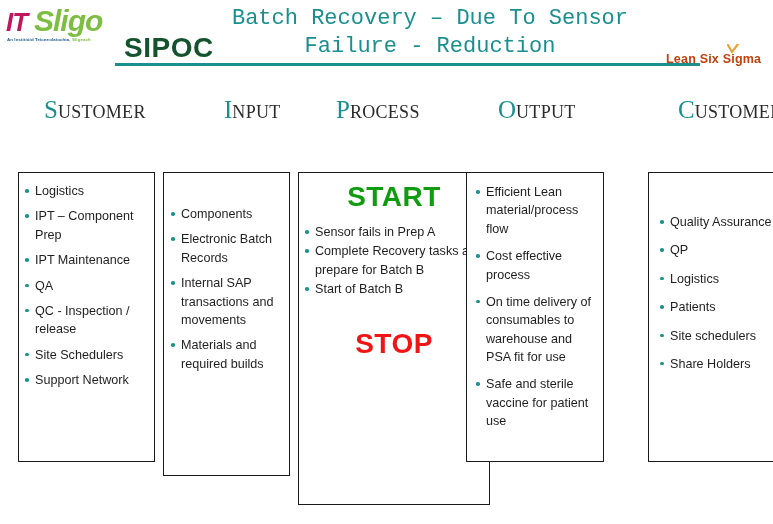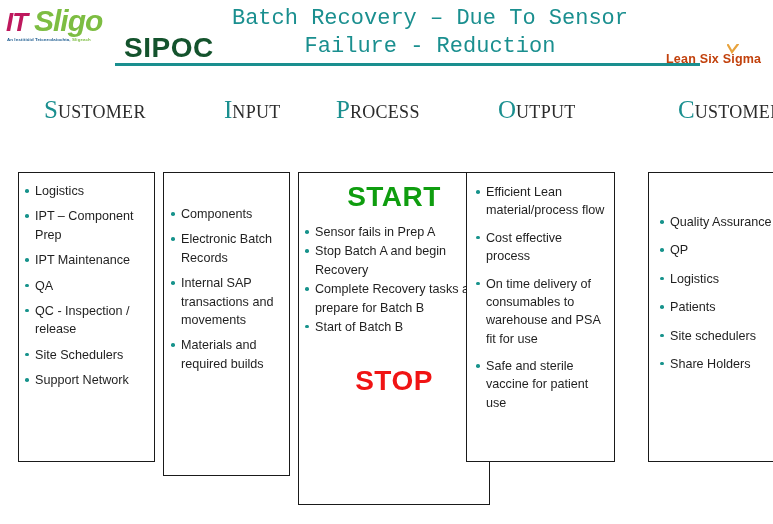--- a/index.html
+++ b/index.html
@@ -144,21 +144,21 @@
   .box {
     position: absolute;
     border: 1.3px solid #1a1a1a;
     background: #ffffff;
     box-sizing: border-box;
     overflow: hidden;
   }
   .box-supplier { left: 18px;  top: 172px; width: 137px; height: 290px; }
   .box-input    { left: 163px; top: 172px; width: 127px; height: 304px; }
   .box-process  { left: 298px; top: 172px; width: 192px; height: 333px; }
-  .box-output   { left: 466px; top: 172px; width: 149px; height: 290px; }
+  .box-output   { left: 466px; top: 172px; width: 138px; height: 290px; }
   .box-customer { left: 628px; top: 172px; width: 135px; height: 290px; margin-left: 20px; }
 
   ul.bullets {
     list-style: none;
     margin: 0;
     padding: 0;
     font-family: "Liberation Sans", sans-serif;
     color: #1f1f1f;
   }
   ul.bullets li {
@@ -276,21 +276,20 @@
         <li>Electronic Batch Records</li>
         <li>Internal SAP transactions and movements</li>
         <li>Materials and required builds</li>
       </ul>
   </div>
 
   <div class="box box-process">
     <div class="start-label">START</div>
     <ul class="bullets">
         <li>Sensor fails in Prep A</li>
-        <li>Stop Batch A and begin Recovery</li>
         <li>Complete Recovery tasks and prepare for Batch B</li>
         <li>Start of Batch B</li>
       </ul>
     <div class="stop-label">STOP</div>
   </div>
 
   <div class="box box-output">
     <ul class="bullets">
         <li>Efficient Lean material/process flow</li>
         <li>Cost effective process</li>

